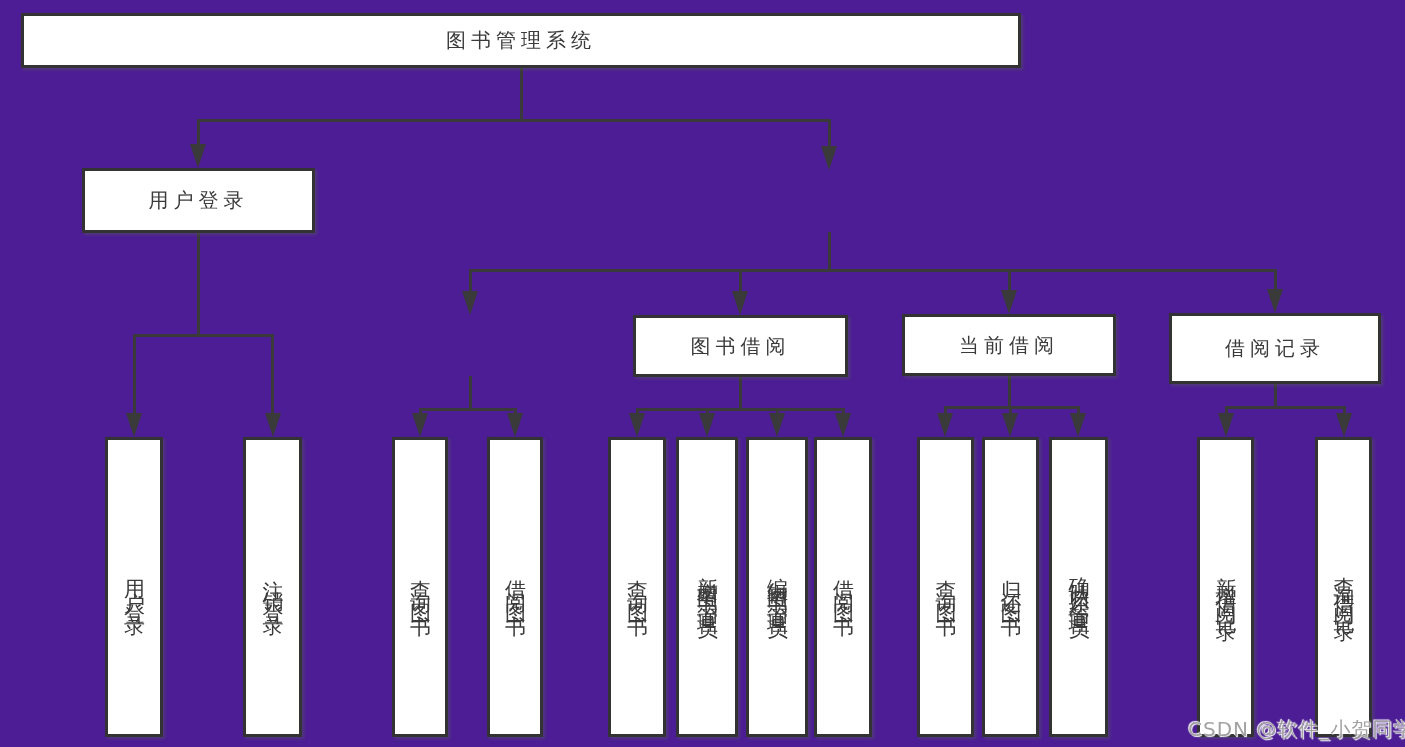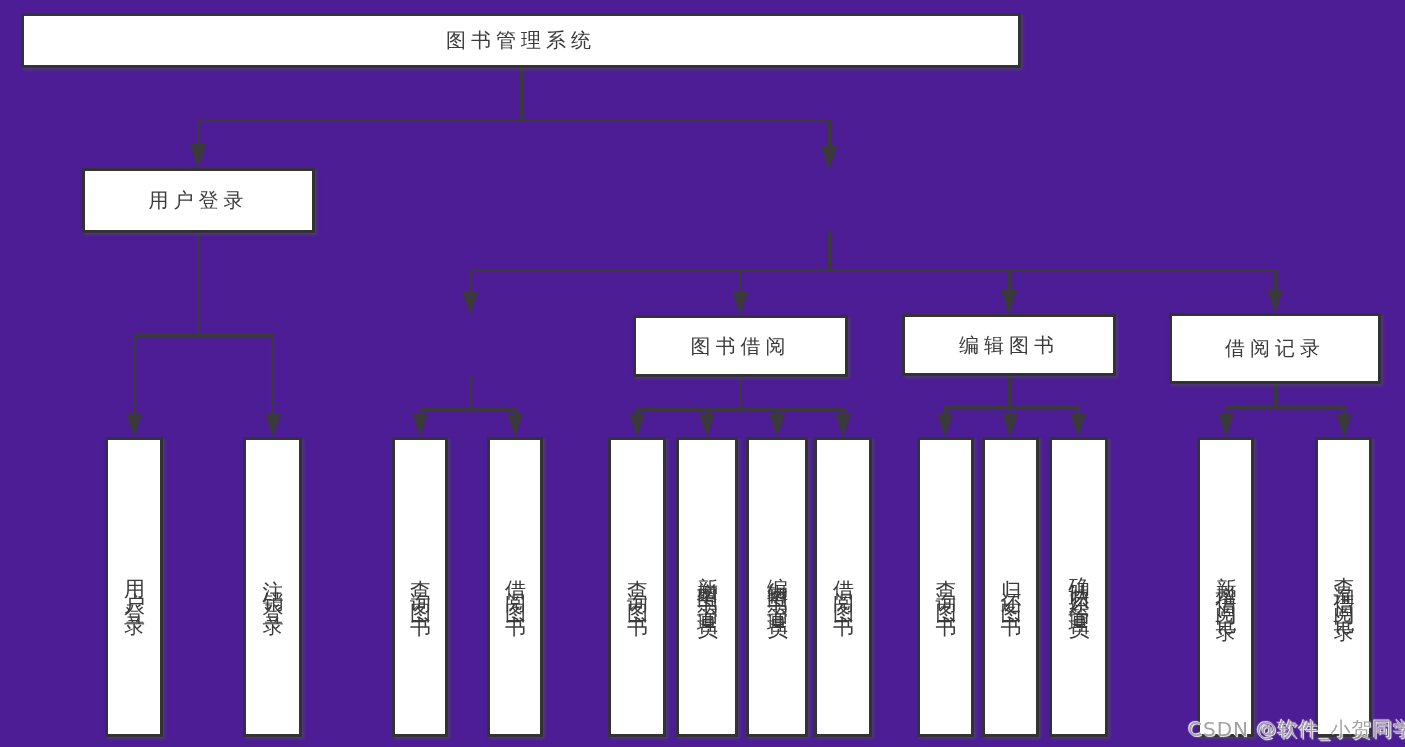--- a/index.html
+++ b/index.html
@@ -104,21 +104,21 @@
   <div class="tri" style="left:732px;top:291px"></div>
   <div class="vl" style="left:1007.5px;top:270px;height:21px"></div>
   <div class="tri" style="left:1001px;top:290px"></div>
   <div class="vl" style="left:1273.5px;top:270px;height:20px"></div>
   <div class="tri" style="left:1267px;top:289px"></div>
 
   <div class="box h" style="left:633px;top:315px;width:215px;height:62px">
     <span>图书借阅</span>
   </div>
   <div class="box h" style="left:902px;top:314px;width:214px;height:62px">
-    <span>编辑图书</span>
+    <span>当前借阅</span>
   </div>
   <div class="box h" style="left:1169px;top:313px;width:212px;height:71px">
     <span>借阅记录</span>
   </div>
 
   <div class="vl" style="left:468.5px;top:376px;height:34px"></div>
   <div class="hl" style="left:418.5px;top:407.5px;width:98px"></div>
   <div class="vl" style="left:418.5px;top:409px;height:5px"></div>
   <div class="tri" style="left:412px;top:413px"></div>
   <div class="vl" style="left:513.5px;top:409px;height:5px"></div>

